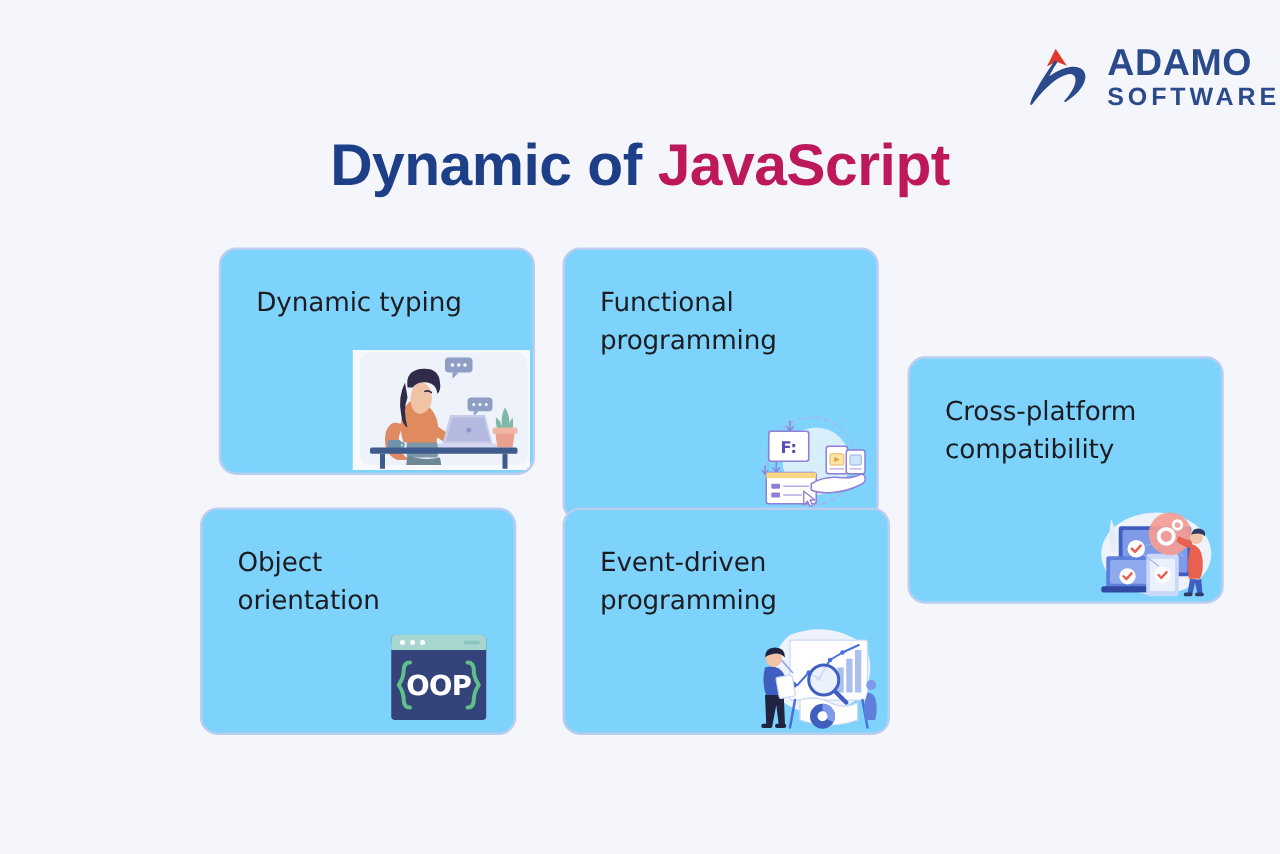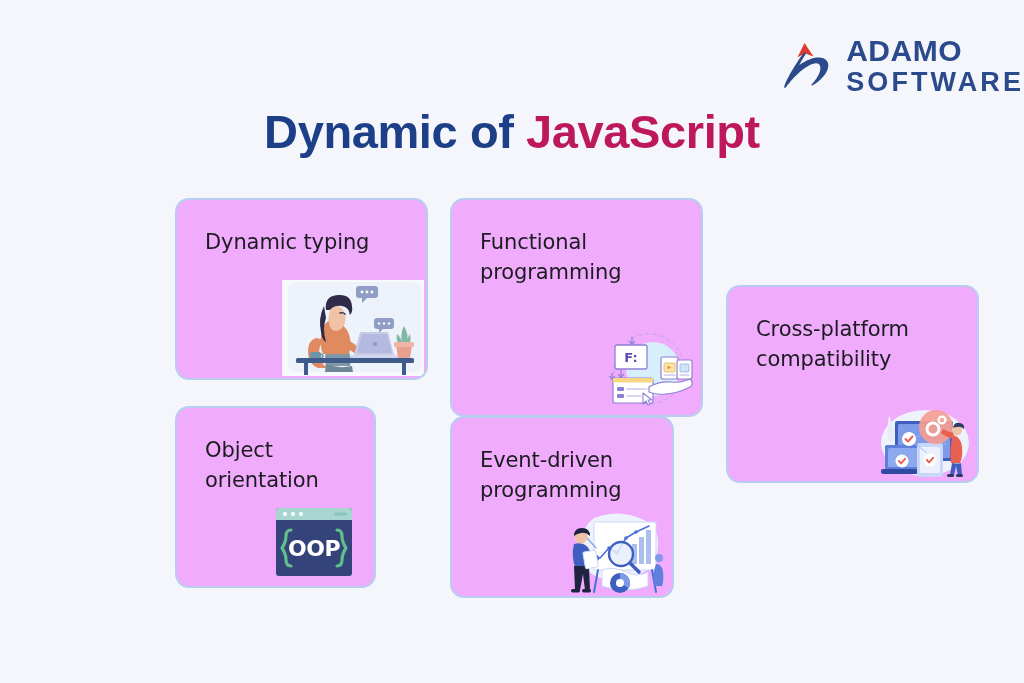--- a/index.html
+++ b/index.html
@@ -55,21 +55,21 @@
     font-weight: bold;
     font-size: 30px;
     letter-spacing: 0.5px;
     color: #2b4a8b;
     line-height: 1.02;
   }
 
   .brand-bottom {
     font-family: "Liberation Sans", sans-serif;
     font-weight: bold;
-    font-size: 27px;
+    font-size: 20px;
     letter-spacing: 3.1px;
     color: #2b4a8b;
     line-height: 1.12;
   }
 
   
   .headline {
     position: absolute;
     left: 0;
     top: 104px;
@@ -81,21 +81,21 @@
     letter-spacing: -0.4px;
     white-space: nowrap;
   }
 
   .headline .part-navy { color: #1d3f87; }
   .headline .part-red  { color: #be185d; }
 
   
   .card {
     position: absolute;
-    background: #f0abfc;
+    background: #7dd3fc;
     border: 2px solid #b9cdf0;
     border-radius: 14px;
     overflow: hidden;
   }
 
   .card-title {
     position: absolute;
     left: 28px;
     top: 28px;
     right: 18px;
@@ -112,22 +112,22 @@
     position: absolute;
     right: 0;
     bottom: 0;
     display: block;
   }
 
   
   #card-dynamic-typing    { left: 175px; top: 198px; width: 253px; height: 182px; }
   #card-functional        { left: 450px; top: 198px; width: 253px; height: 219px; }
   #card-cross-platform    { left: 726px; top: 285px; width: 253px; height: 198px; }
-  #card-object-orientation{ left: 175px; top: 406px; width: 201px; height: 182px; }
-  #card-event-driven      { left: 450px; top: 416px; width: 224px; height: 182px; }
+  #card-object-orientation{ left: 160px; top: 406px; width: 253px; height: 182px; }
+  #card-event-driven      { left: 450px; top: 406px; width: 262px; height: 182px; }
 
   #card-dynamic-typing    .card-art { width: 142px; height: 96px; right: 2px;  bottom: 2px; }
   #card-functional        .card-art { width: 96px;  height: 80px; right: 4px;  bottom: 6px; }
   #card-cross-platform    .card-art { width: 106px; height: 78px; right: 2px;  bottom: 2px; }
   #card-object-orientation .card-art{ width: 80px;  height: 72px; right: 20px; bottom: 8px; }
   #card-event-driven      .card-art { width: 104px; height: 90px; right: 4px;  bottom: 2px; }
 </style>
 </head>
 <body>
 

